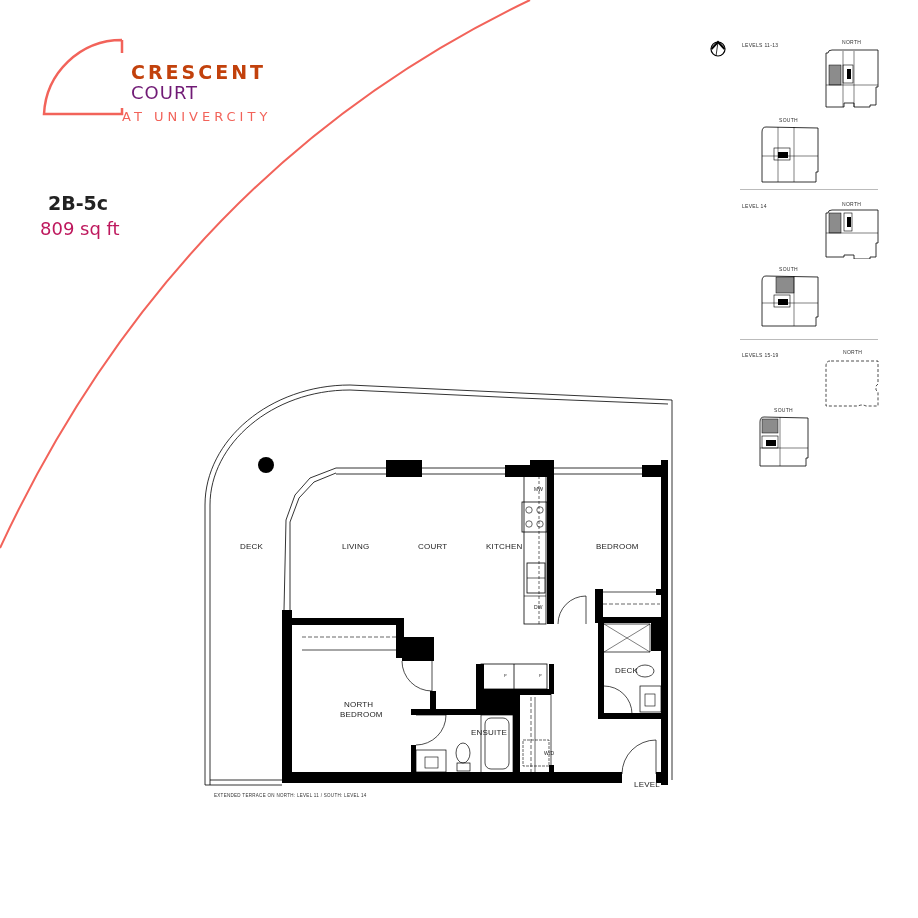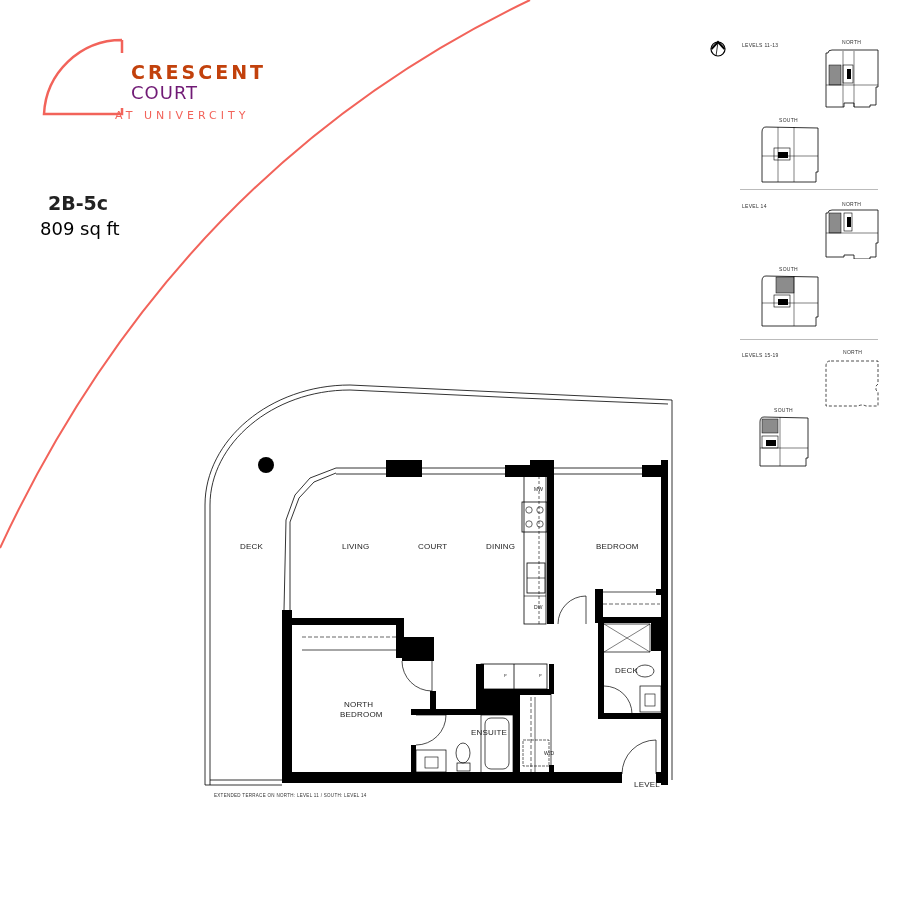--- a/index.html
+++ b/index.html
@@ -1,23 +1,23 @@
 <!DOCTYPE html>
 <html><head>
 <meta charset="utf-8">
 <style>
   html, body { margin:0; padding:0; background:#ffffff; }
   body { width:918px; height:918px; position:relative; overflow:hidden; font-family:"Liberation Sans", sans-serif; }
   .abs { position:absolute; }
   #arc { position:absolute; left:0; top:0; }
   .logo-crescent { position:absolute; left:131px; top:61px; font-family:"DejaVu Sans", sans-serif; font-weight:bold; font-size:19px; letter-spacing:3px; color:#c2410c; }
   .logo-court { position:absolute; left:131px; top:82px; font-family:"DejaVu Sans", sans-serif; font-weight:normal; font-size:18px; letter-spacing:1px; color:#701a75; }
-  .logo-at { position:absolute; left:115px; top:109px; font-family:"DejaVu Sans", sans-serif; font-size:11px; letter-spacing:4px; color:#f2635a; }
+  .logo-at { position:absolute; left:122px; top:109px; font-family:"DejaVu Sans", sans-serif; font-size:13px; letter-spacing:4px; color:#f2635a; }
   .unit-name { position:absolute; left:40px; top:192px; font-family:"DejaVu Sans", sans-serif; font-weight:bold; font-size:19px; color:#222;margin-left:8px; }
-  .unit-area { position:absolute; left:40px; top:218px; font-family:"DejaVu Sans", sans-serif; font-size:18px; color:#000000; }
+  .unit-area { position:absolute; left:40px; top:218px; font-family:"DejaVu Sans", sans-serif; font-size:18px; color:#be185d; }
   .key-label { position:absolute; font-size:5px; color:#333; letter-spacing:0.3px; }
   .key-divider { position:absolute; left:740px; width:138px; height:1px; background:#bbb; }
   .room-label { position:absolute; font-size:8px; color:#222; letter-spacing:0.2px;margin-left:8px; }
   .note { position:absolute; left:214px; top:793px; font-size:4.5px; color:#333; letter-spacing:0.3px; }
 </style>
 </head>
 <body>
 
 <svg id="arc" width="918" height="918" viewBox="0 0 918 918">
   <path d="M 0 548 C 120 290, 300 110, 530 0" fill="none" stroke="#f2635a" stroke-width="2"></path>
@@ -190,21 +190,21 @@
   <rect x="549" y="765" width="5" height="8" fill="#000"></rect>
   <line x1="551" y1="694" x2="551" y2="765" stroke="#000" stroke-width="0.7"></line>
 
   <rect x="282" y="772" width="340" height="11" fill="#000"></rect>
   <rect x="656" y="772" width="12" height="11" fill="#000"></rect>
 </svg>
 
 <div class="room-label" style="left:232px;top:542px">DECK</div>
 <div class="room-label" style="left:334px;top:542px">LIVING</div>
 <div class="room-label" style="left:410px;top:542px">COURT</div>
-<div class="room-label" style="left:478px;top:542px">DINING</div>
+<div class="room-label" style="left:478px;top:542px">KITCHEN</div>
 <div class="room-label" style="left:588px;top:542px">BEDROOM</div>
 <div class="room-label" style="left:336px;top:700px">NORTH</div>
 <div class="room-label" style="left:332px;top:710px">BEDROOM</div>
 <div class="room-label" style="left:463px;top:728px">ENSUITE</div>
 <div class="room-label" style="left:607px;top:666px">DECK</div>
 <div class="room-label" style="left:626px;top:780px">LEVEL</div>
 
 <div class="room-label" style="left:526px;top:486px;font-size:5px">MW</div>
 <div class="room-label" style="left:526px;top:604px;font-size:5px">DW</div>
 <div class="room-label" style="left:536px;top:750px;font-size:5px">W/D</div>

